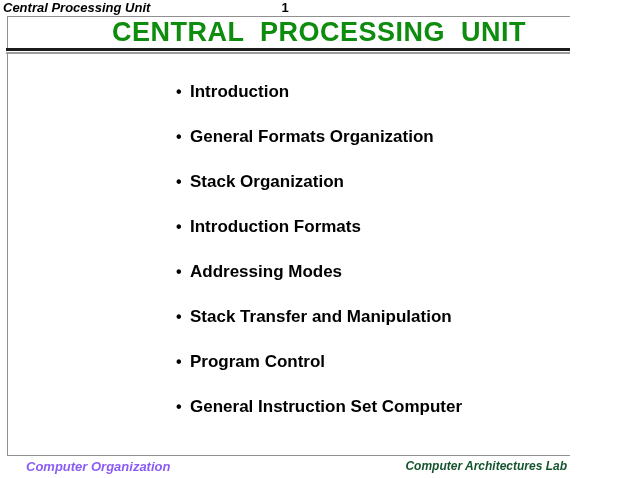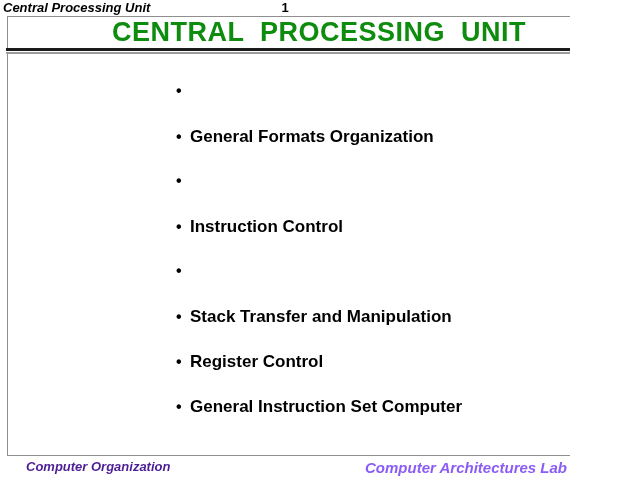--- a/index.html
+++ b/index.html
@@ -91,31 +91,31 @@
     font-size: 16px;
   }
   
   .ftr-left {
     position: absolute;
     left: 26px;
     top: 459px;
     font-size: 13px;
     font-weight: bold;
     font-style: italic;
-    color: #4c1d95;
+    color: #8b5cf6;
     white-space: nowrap;
   }
   .ftr-right {
     position: absolute;
     right: 3px;
     top: 459px;
-    font-size: 15px;
+    font-size: 12px;
     font-weight: bold;
     font-style: italic;
-    color: #8b5cf6;
+    color: #14532d;
     white-space: nowrap;
   }
 </style>
 </head>
 <body>
 
 <div class="slide">
 
   <div class="hdr-course">Central Processing Unit</div>
 
@@ -129,42 +129,45 @@
 
   <div class="thickline">
     <div class="a"></div>
     <div class="b"></div>
     <div class="c"></div>
   </div>
 
   <div class="bullets">
       <div class="bullet-item">
         <span class="dot">•</span>
+        <span class="bullet-text">Introduction</span>
       </div>
       <div class="bullet-item">
         <span class="dot">•</span>
         <span class="bullet-text">General Formats Organization</span>
       </div>
       <div class="bullet-item">
         <span class="dot">•</span>
+        <span class="bullet-text">Stack Organization</span>
       </div>
       <div class="bullet-item">
         <span class="dot">•</span>
-        <span class="bullet-text">Instruction Control</span>
+        <span class="bullet-text">Introduction Formats</span>
       </div>
       <div class="bullet-item">
         <span class="dot">•</span>
+        <span class="bullet-text">Addressing Modes</span>
       </div>
       <div class="bullet-item">
         <span class="dot">•</span>
         <span class="bullet-text">Stack Transfer and Manipulation</span>
       </div>
       <div class="bullet-item">
         <span class="dot">•</span>
-        <span class="bullet-text">Register Control</span>
+        <span class="bullet-text">Program Control</span>
       </div>
       <div class="bullet-item">
         <span class="dot">•</span>
         <span class="bullet-text">General Instruction Set Computer</span>
       </div>
     </div>
 
   <div class="ftr-left">Computer Organization</div>
 
   <div class="ftr-right">Computer Architectures Lab</div>

